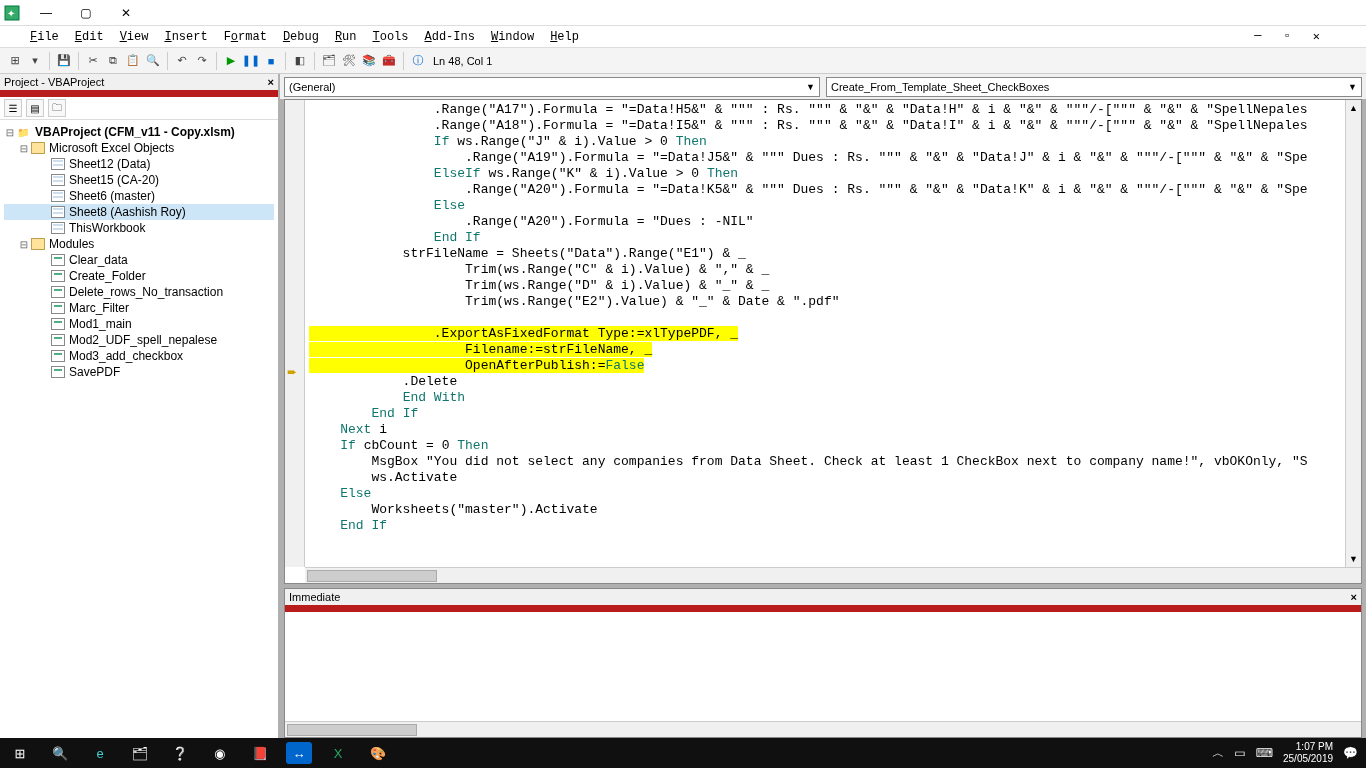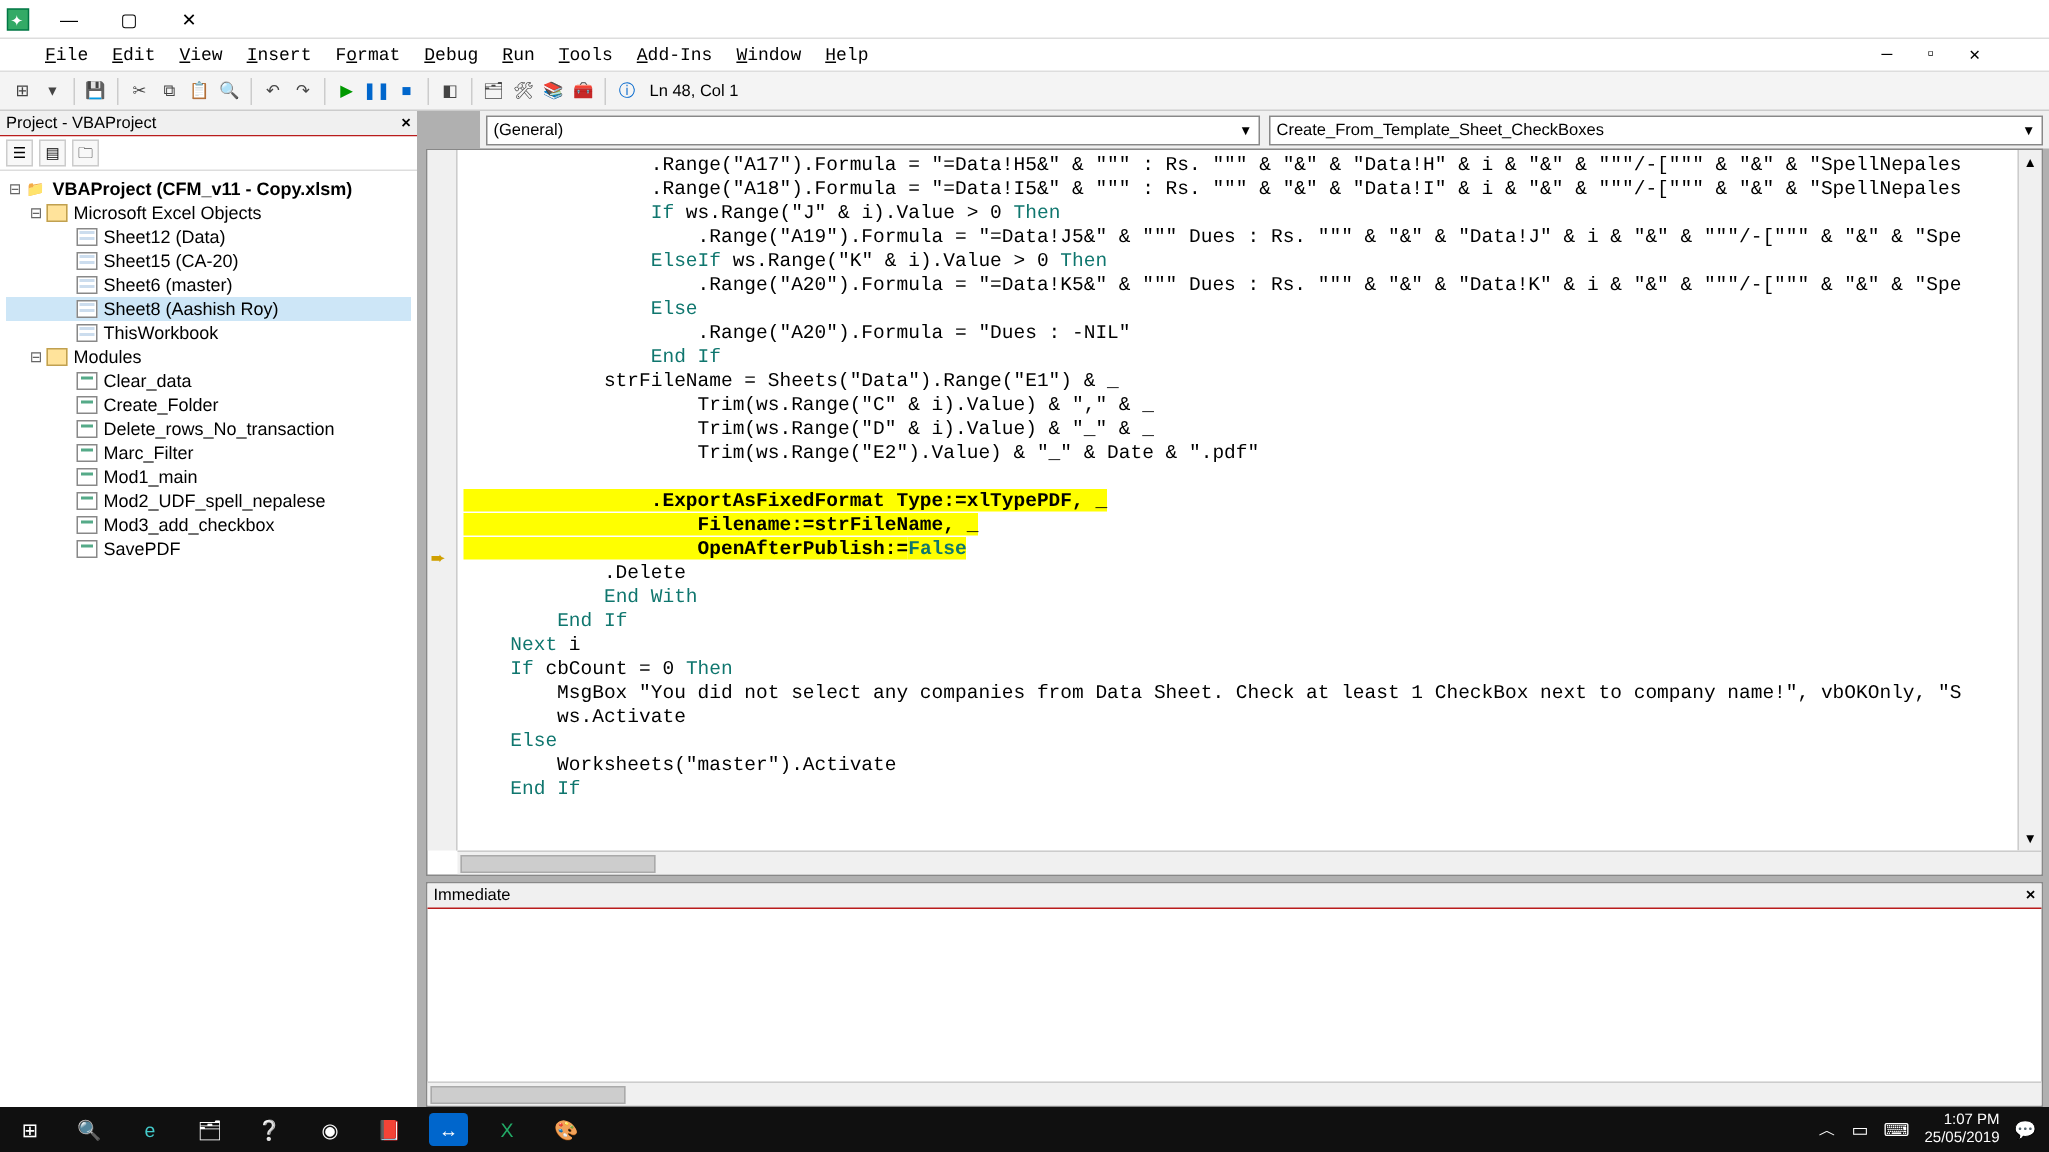--- a/index.html
+++ b/index.html
@@ -12,42 +12,42 @@
 .menu-bar { background: #fff; height: 22px; display: flex; align-items: center; padding: 0 30px 0 30px; border-bottom: 1px solid #ddd; }
 .menu-bar span { margin-right: 16px; font-size: 12px; font-family: Liberation Mono, monospace; }
 .menu-bar span u { text-decoration: underline; }
 .mdi-controls { margin-left:auto; display:flex; gap:6px; font-size:10px;}
 .toolbar { background: #f4f4f4; height: 26px; display: flex; align-items: center; padding: 0 6px; border-bottom: 1px solid #ccc; gap: 2px; }
 .tb-btn { width: 18px; height: 18px; display:flex; align-items:center; justify-content:center; font-size:11px; color:#444; border:1px solid transparent;}
 .tb-sep { width:1px; height:18px; background:#ccc; margin:0 3px;}
 .tb-pos { font-size: 11px; margin-left: 4px; }
 .main { display: flex; height: calc(100% - 74px - 30px); }
 .project-pane { width: 280px; background: #fff; display:flex; flex-direction:column; border-right: 2px solid #b0b0b0; }
-.pane-title { background: #f0f0f0; border-bottom: 1px solid #b91c1c; padding: 2px 4px; font-size: 11px; display:flex; align-items:center;}
+.pane-title { background: #f0f0f0; border-bottom: 7px solid #b91c1c; padding: 2px 4px; font-size: 11px; display:flex; align-items:center;}
 .pane-title .close-x { margin-left:auto; font-weight:bold; cursor:default;}
 .pane-toolbar { background:#fff; border-bottom:1px solid #ddd; padding:2px 4px; display:flex; gap:4px;}
 .pane-toolbar .pt-btn{ width:18px;height:18px;border:1px solid #ccc; background:#f8f8f8;font-size:10px;display:flex;align-items:center;justify-content:center;}
 .tree { padding: 4px; font-size: 12px; overflow:auto; flex:1;}
 .tree-item { display:flex; align-items:center; padding:1px 0; white-space:nowrap;}
 .tree-item .toggle { width:12px; text-align:center; color:#666; font-size:10px;}
 .tree-item .icon-box { width:16px; height:14px; margin-right:3px; display:flex; align-items:center; justify-content:center; font-size:10px;}
 .ind1 { padding-left: 14px; }
 .ind3 { padding-left: 46px; }
 .selected { background: #cde6f7; }
 .right-pane { flex:1; display:flex; flex-direction:column; background:#b0b0b0;}
-.combo-row { display:flex; padding:3px 4px 2px 4px; gap:6px; background:#f0f0f0;margin-left:40px;}
+.combo-row { display:flex; padding:3px 4px 2px 4px; gap:6px; background:#f0f0f0;}
 .combo { flex:1; background:#fff; border:1px solid #888; height:20px; display:flex; align-items:center; padding:0 4px; font-size:11px;}
 .combo .arrow{ margin-left:auto; font-size:9px;}
 .code-area { flex:1; background:#fff; margin:0 4px 2px 4px; position:relative; overflow:hidden; border:1px solid #888;}
 .code-gutter{ position:absolute; left:0; top:0; bottom:16px; width:20px; background:#f0f0f0; border-right:1px solid #ccc;}
 .break-arrow{ position:absolute; left:2px; top: 265px; color:#d0a000; font-size:12px;}
 .code { position:absolute; left:20px; right:16px; top:0; bottom:16px; overflow:auto; padding: 2px 4px; }
 pre { font-family: Consolas, "Courier New", monospace; font-size: 13px; line-height: 16px; }
 .kw{ color:#0f766e;}
-.hl{ background:#ffff00;font-weight:bold;}
+.hl{ background:#ffff00;}
 .hscroll{ position:absolute; left:20px; right:0; bottom:0; height:16px; background:#f0f0f0; border-top:1px solid #ccc; display:flex; align-items:center;}
 .hscroll .thumb{ width:130px; height:12px; background:#cdcdcd; margin-left:2px; border:1px solid #aaa;}
 .vscroll{ position:absolute; right:0; top:0; bottom:16px; width:16px; background:#f0f0f0; border-left:1px solid #ccc;}
 .vscroll .upbtn,.vscroll .dnbtn{height:16px;display:flex;align-items:center;justify-content:center;font-size:9px;}
 .immediate-pane{ height:150px; background:#fff; margin:2px 4px 0 4px; border:1px solid #888; display:flex; flex-direction:column;}
 .immediate-body{ flex:1; position:relative;}
 .imm-hscroll{height:16px;background:#f0f0f0;border-top:1px solid #ccc;display:flex;align-items:center;}
 .imm-hscroll .thumb{width:130px;height:12px;background:#cdcdcd;margin-left:2px;border:1px solid #aaa;}
 .taskbar { position:absolute; bottom:0; left:0; right:0; height:30px; background:#101010; display:flex; align-items:center; color:#fff;}
 .taskbar .tb-icon{ width:40px; height:30px; display:flex; align-items:center; justify-content:center; font-size:13px;}

